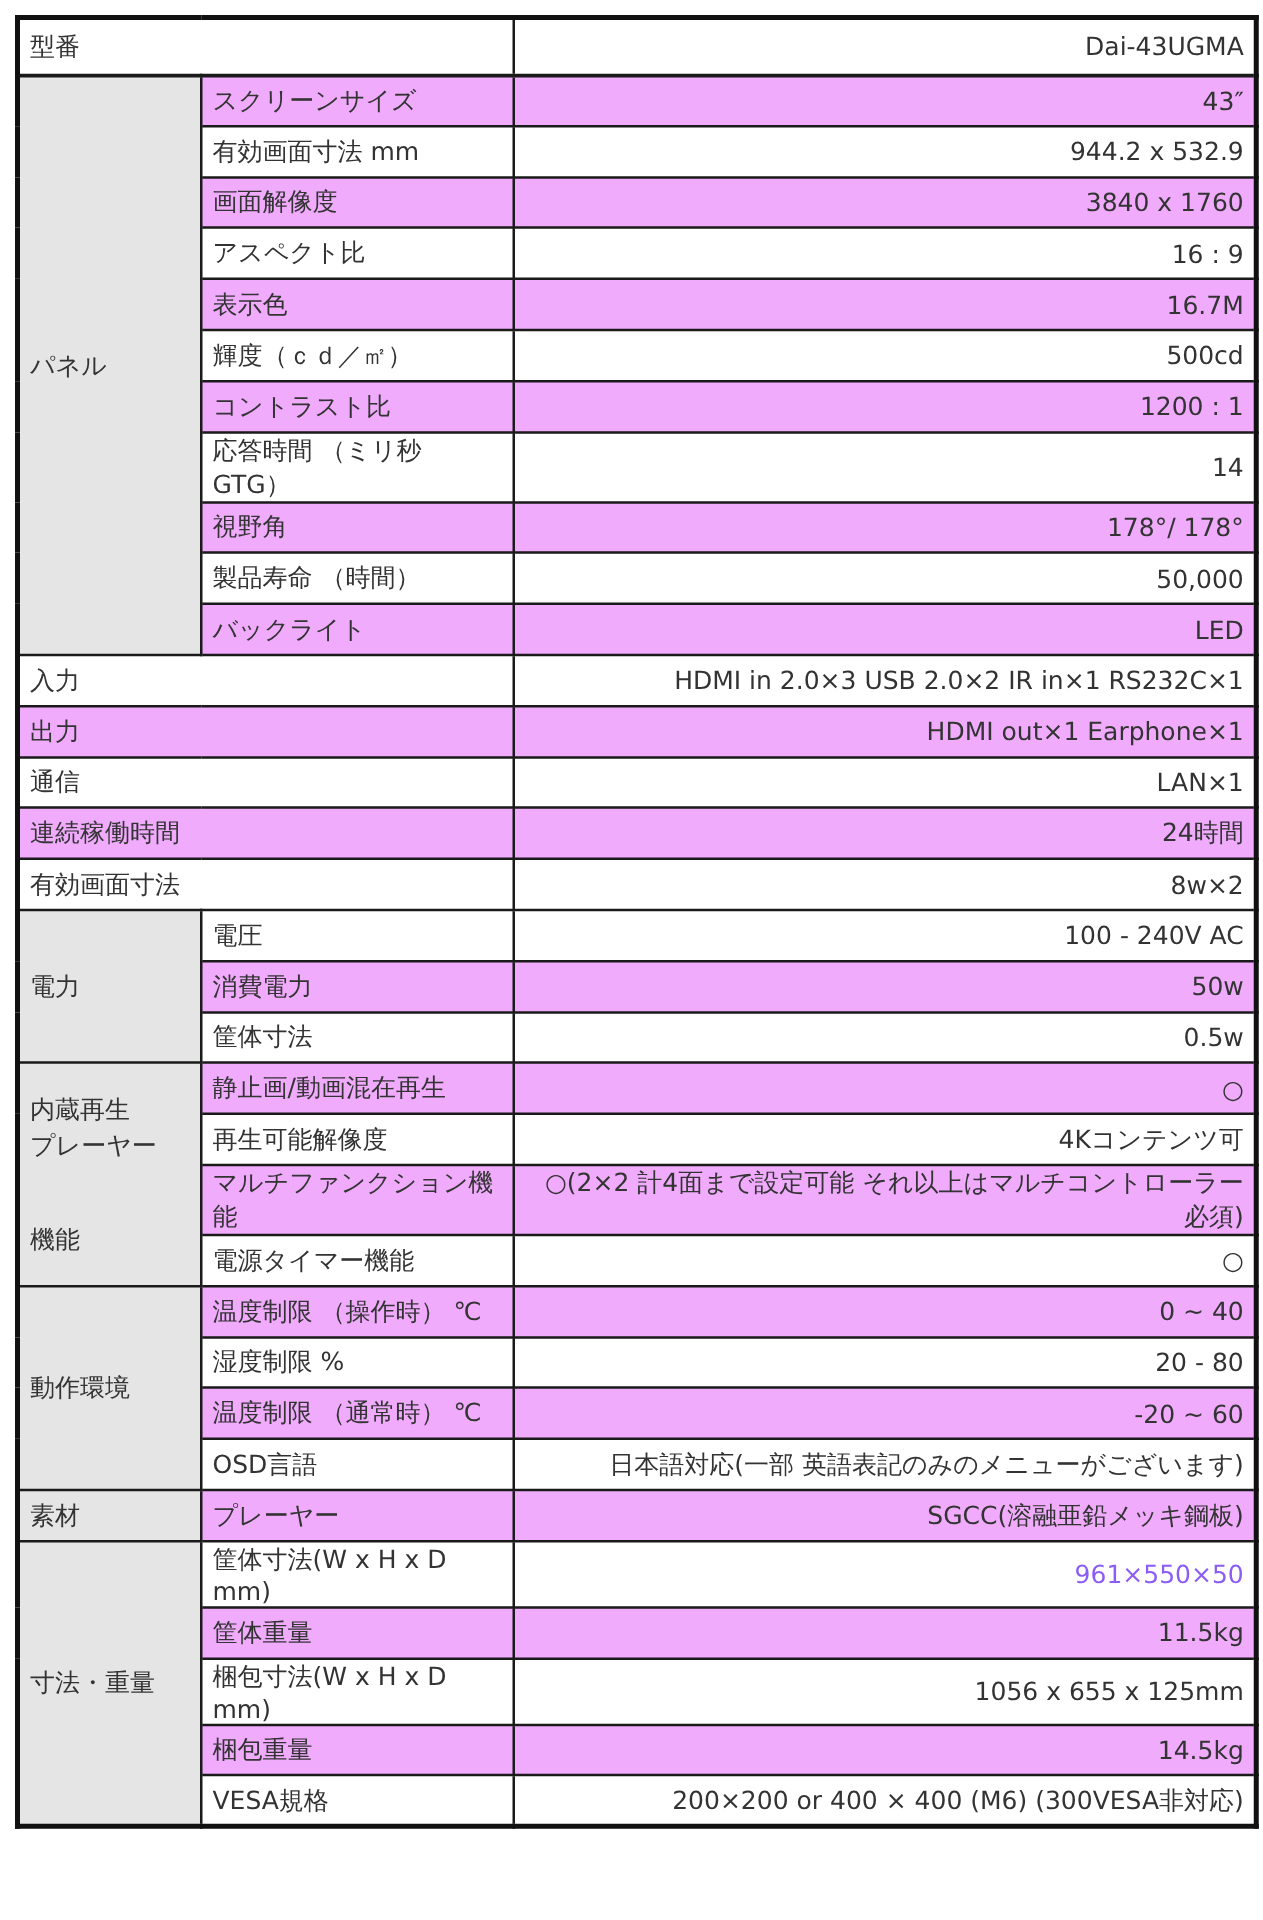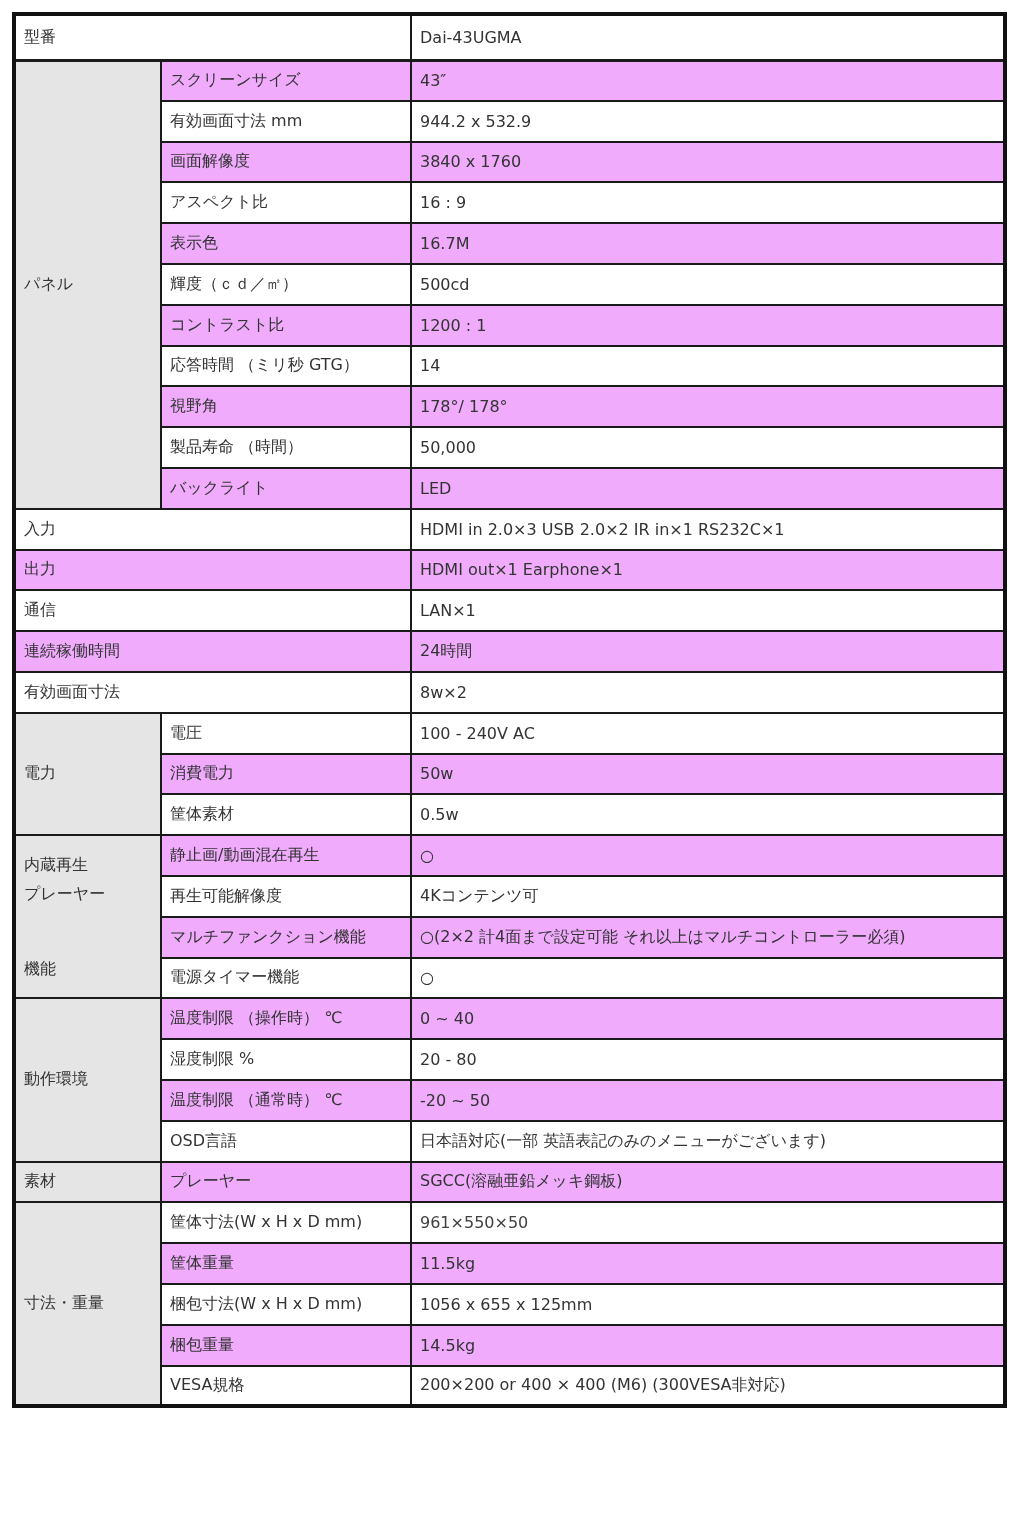--- a/index.html
+++ b/index.html
@@ -2,38 +2,38 @@
 <html><head>
 <meta charset="utf-8">
 <style>
   html, body { margin: 0; padding: 0; background: #ffffff; }
   body { width: 1010px; height: 1536px; position: relative; overflow: hidden;
          font-family: "DejaVu Sans", "Liberation Sans", sans-serif; color: #333333; }
   table.spec {
     position: absolute; left: 12px; top: 12px; width: 991px;
     border-collapse: collapse; table-layout: fixed;
     border: 4px solid #111111;
-    font-size: 16px;
+    font-size: 20px;
   }
   table.spec col.c1 { width: 147px; }
   table.spec col.c2 { width: 250px; }
   table.spec col.c3 { width: 594px; }
   table.spec td {
     border: 2px solid #1a1a1a;
     height: 40.8px; padding: 0 8px; vertical-align: middle;
     box-sizing: border-box;
   }
-  table.spec td.val { text-align: left; }
+  table.spec td.val { text-align: right; }
   tr.shade td.lbl2, tr.shade td.val, tr.shade td.lbl-span { background: #f0abfc; }
   td.grp { background: #e5e5e5; }
   tr.header td { height: 46px; border-bottom-width: 3px; }
   td.tight { padding-left: 2px; }
   td.grp-multi { vertical-align: top; padding-left: 2px; padding-top: 14px; line-height: 29px; }
   .gap { display: block; height: 46px; }
-  .light { color: #404040; }
+  .light { color: #8b5cf6; }
 </style>
 </head>
 <body>
 
 <table class="spec">
   <colgroup>
       <col class="c1">
       <col class="c2">
       <col class="c3">
     </colgroup>
@@ -113,21 +113,21 @@
     <tr>
       <td class="grp" rowspan="3">電力</td>
       <td class="lbl2">電圧</td>
       <td class="val">100 - 240V AC</td>
     </tr>
     <tr class="shade">
       <td class="lbl2">消費電力</td>
       <td class="val">50w</td>
     </tr>
     <tr>
-      <td class="lbl2 tight">筐体素材</td>
+      <td class="lbl2 tight">筐体寸法</td>
       <td class="val">0.5w</td>
     </tr>
 
     <tr class="shade">
       <td class="grp grp-multi" rowspan="4">
         <span>内蔵再生</span><br>
         <span>プレーヤー</span>
         <span class="gap"></span>
         <span>機能</span>
       </td>
@@ -151,21 +151,21 @@
       <td class="grp" rowspan="4">動作環境</td>
       <td class="lbl2">温度制限 （操作時） ℃</td>
       <td class="val">0 ~ 40</td>
     </tr>
     <tr>
       <td class="lbl2">湿度制限 %</td>
       <td class="val">20 - 80</td>
     </tr>
     <tr class="shade">
       <td class="lbl2">温度制限 （通常時） ℃</td>
-      <td class="val">-20 ~ 50</td>
+      <td class="val">-20 ~ 60</td>
     </tr>
     <tr>
       <td class="lbl2">OSD言語</td>
       <td class="val">日本語対応(一部 英語表記のみのメニューがございます)</td>
     </tr>
 
     <tr class="shade">
       <td class="grp">素材</td>
       <td class="lbl2 tight">プレーヤー</td>
       <td class="val">SGCC(溶融亜鉛メッキ鋼板)</td>

